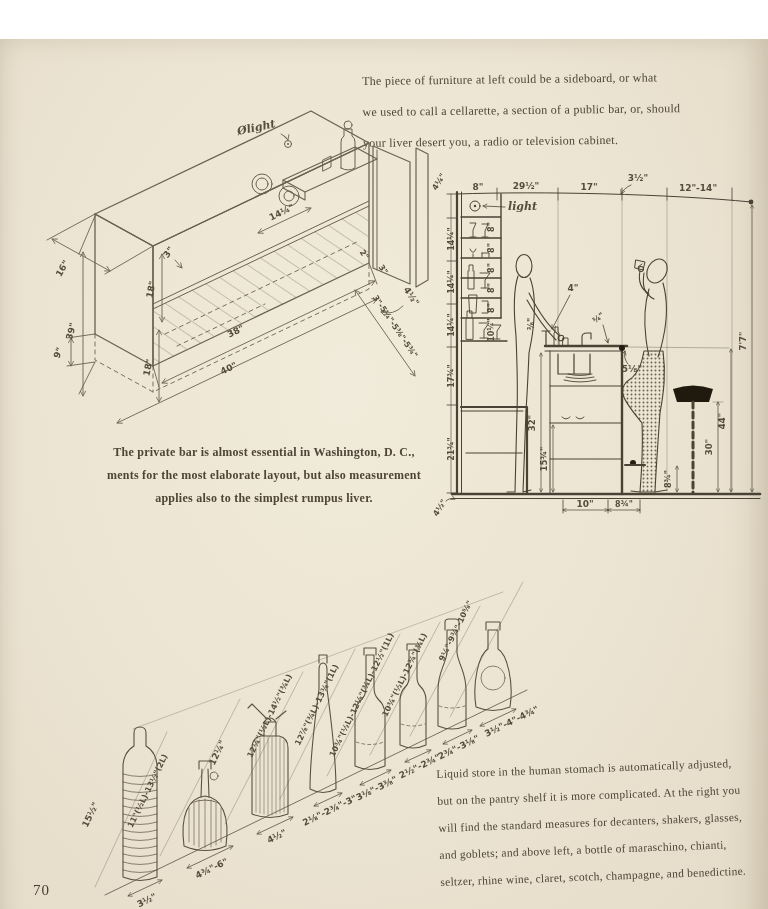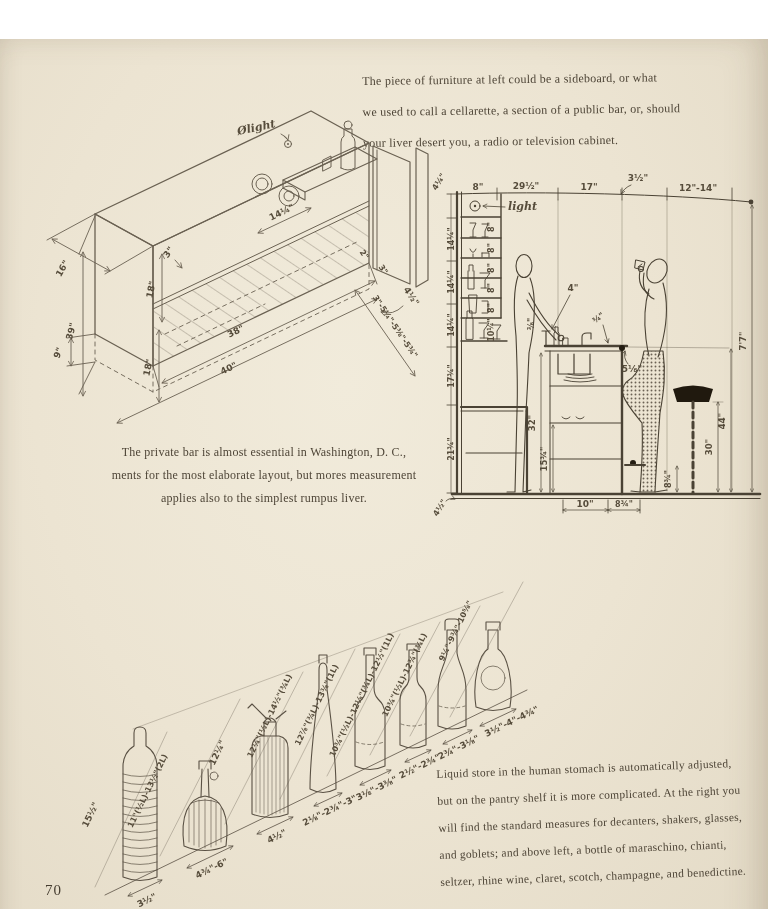--- a/index.html
+++ b/index.html
@@ -6,23 +6,23 @@
   .page{
     position:relative; width:768px; height:909px; overflow:hidden;
     background:radial-gradient(ellipse at 45% 38%, #f1ebdb 0%, #ece4d2 52%, #e3dac6 100%);
     box-shadow:inset -18px 0 30px rgba(95,75,45,.10), inset 0 -10px 24px rgba(70,50,25,.14);
     font-family:"Liberation Serif", serif;
     margin-top:39px;
   }
   .para{position:absolute; color:#4e4537; letter-spacing:.25px;}
   .para .ln{white-space:nowrap;}
   .para-intro{left:362px; top:27px; font-size:12px; line-height:31px; transform:rotate(-.7deg); transform-origin:left top;}
-  .para-private{left:96px; top:402px; width:336px; font-size:12px; line-height:23px; text-align:center;}
+  .para-private{left:96px; top:402px; width:336px; font-size:12px; line-height:23px; text-align:center;font-weight:bold;}
   .para-liquid{left:436px; top:722px; font-size:11.5px; line-height:27px; transform:rotate(-2.1deg); transform-origin:left top;}
-  .pageno{position:absolute; left:45px; top:843px; font-size:15px; color:#453d30; letter-spacing:1px;}
+  .pageno{position:absolute; left:33px; top:843px; font-size:15px; color:#453d30; letter-spacing:1px;}
   .edge{position:absolute; left:0; right:0; bottom:0; height:13px;
     background:linear-gradient(to bottom,#6b5a44 0%,#2e2315 45%,#150f08 100%);
     border-radius:45% 30% 0 0 / 10px 6px 0 0;}
   svg{position:absolute; overflow:visible;}
   .svg-cab{left:25px; top:45px;}
   .svg-sec{left:430px; top:122px;}
   .svg-bot{left:55px; top:515px;}
   .dim{font:700 9px "DejaVu Sans", sans-serif; fill:#564c3b;}
   .dim8{font-size:8px;}
   .dim85{font-size:8.5px;}
@@ -37,21 +37,21 @@
 <div class="page">
 
   <div class="para para-intro">
     <div class="ln">The piece of furniture at left could be a sideboard, or what</div>
     <div class="ln">we used to call a cellarette, a section of a public bar, or, should</div>
     <div class="ln">your liver desert you, a radio or television cabinet.</div>
   </div>
 
   <div class="para para-private">
     <div class="ln">The private bar is almost essential in Washington, D. C.,</div>
-    <div class="ln">ments for the most elaborate layout, but mores measurement</div>
+    <div class="ln">ments for the most elaborate layout, but also measurement</div>
     <div class="ln">applies also to the simplest rumpus liver.</div>
   </div>
 
   <div class="para para-liquid">
     <div class="ln">Liquid store in the human stomach is automatically adjusted,</div>
     <div class="ln">but on the pantry shelf it is more complicated. At the right you</div>
     <div class="ln">will find the standard measures for decanters, shakers, glasses,</div>
     <div class="ln">and goblets; and above left, a bottle of maraschino, chianti,</div>
     <div class="ln">seltzer, rhine wine, claret, scotch, champagne, and benedictine.</div>
   </div>

